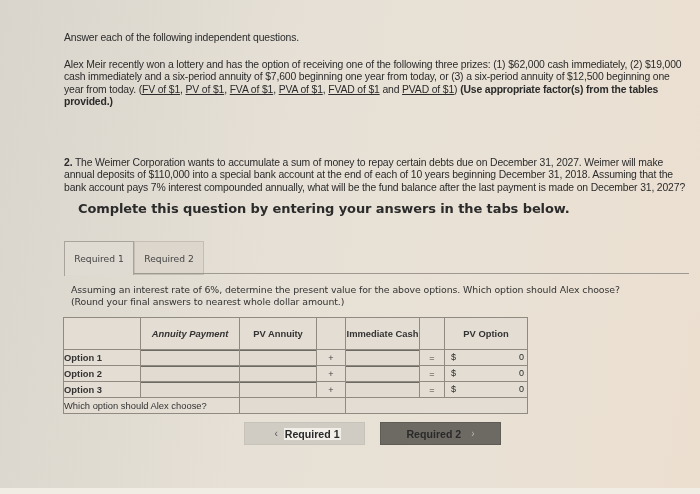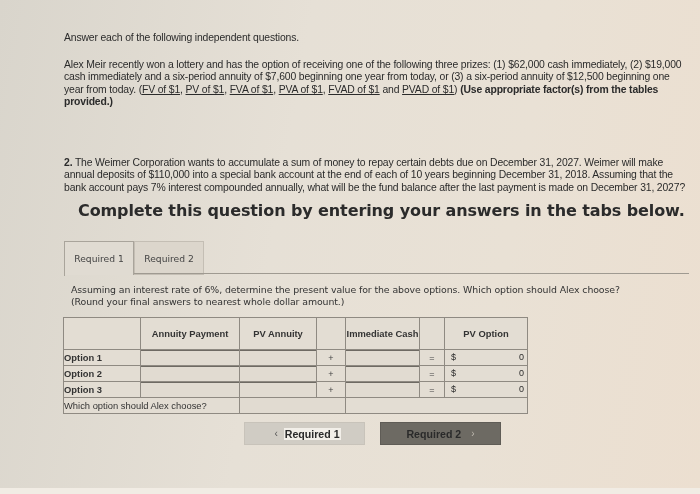--- a/index.html
+++ b/index.html
@@ -10,21 +10,21 @@
     color: #2b2b2b;
     position: relative;
   }
   .page { position: absolute; left: 0; top: 0; width: 700px; height: 494px; padding-left: 32px; }
   .p { position: absolute; left: 64px; font-size: 10.4px; line-height: 12.4px; letter-spacing: -0.15px; }
   .intro { top: 32px; }
   .problem { top: 59px; width: 625px; }
   .questions { top: 157px; width: 625px; }
   a.tbl { color: #2b2b2b; text-decoration: underline; }
   b { font-weight: bold; }
-  .complete { position: absolute; left: 78px; top: 201px; font-family: "DejaVu Sans", sans-serif; font-size: 16px; font-weight: bold; letter-spacing: -0.1px; }
+  .complete { position: absolute; left: 78px; top: 201px; font-family: "DejaVu Sans", sans-serif; font-size: 13px; font-weight: bold; letter-spacing: -0.1px; }
 
   .tabs { position: absolute; left: 64px; top: 241px; height: 34px; }
   .tab {
     position: absolute; top: 0; height: 34px;
     font-family: "DejaVu Sans", sans-serif; font-size: 9.2px; color: #444;
     display: flex; align-items: center; justify-content: center; box-sizing: border-box;
     cursor: pointer;
   }
   .tab1 { left: 0; width: 70px; border: 1px solid #a9a49b; border-bottom: none; background: #e0dbd2; }
   .tab2 { left: 70px; width: 70px; border: 1px solid #c4beb4; background: #dcd6cc; }
@@ -34,21 +34,21 @@
   .instr { position: absolute; left: 71px; top: 284px; font-family: "DejaVu Sans", sans-serif; font-size: 9.4px; line-height: 12.4px; color: #333; letter-spacing: -0.1px; }
 
   table.grid {
     position: absolute; left: 63px; top: 317px;
     border-collapse: collapse; font-family: "Liberation Sans", sans-serif; font-size: 9.4px;
     background: #e3ddd3;
   }
   table.grid td, table.grid th { border: 1px solid #8f8a82; padding: 0; height: 16px; box-sizing: border-box; }
   table.grid th { font-weight: bold; height: 32px; text-align: center; vertical-align: middle; font-size: 9.4px; line-height: 11px; color: #333; }
   .c-label { width: 77px; }
-  .c-ap { width: 99px; }
+  .c-ap { width: 99px; font-style: italic; }
   .c-pva { width: 77px; }
   .c-plus { width: 29px; }
   .c-ic { width: 74px; }
   .c-eq { width: 25px; }
   .c-pvo { width: 83px; }
   td.lbl { font-weight: bold; padding-left: 3px; text-align: left; color: #333; }
   td.lbl-q { font-weight: normal; padding-left: 3px; color: #333; margin-left: 31px; }
   td.op { text-align: center; font-size: 9px; color: #444; }
   td.inp { padding: 0; }
   td.inp input {

